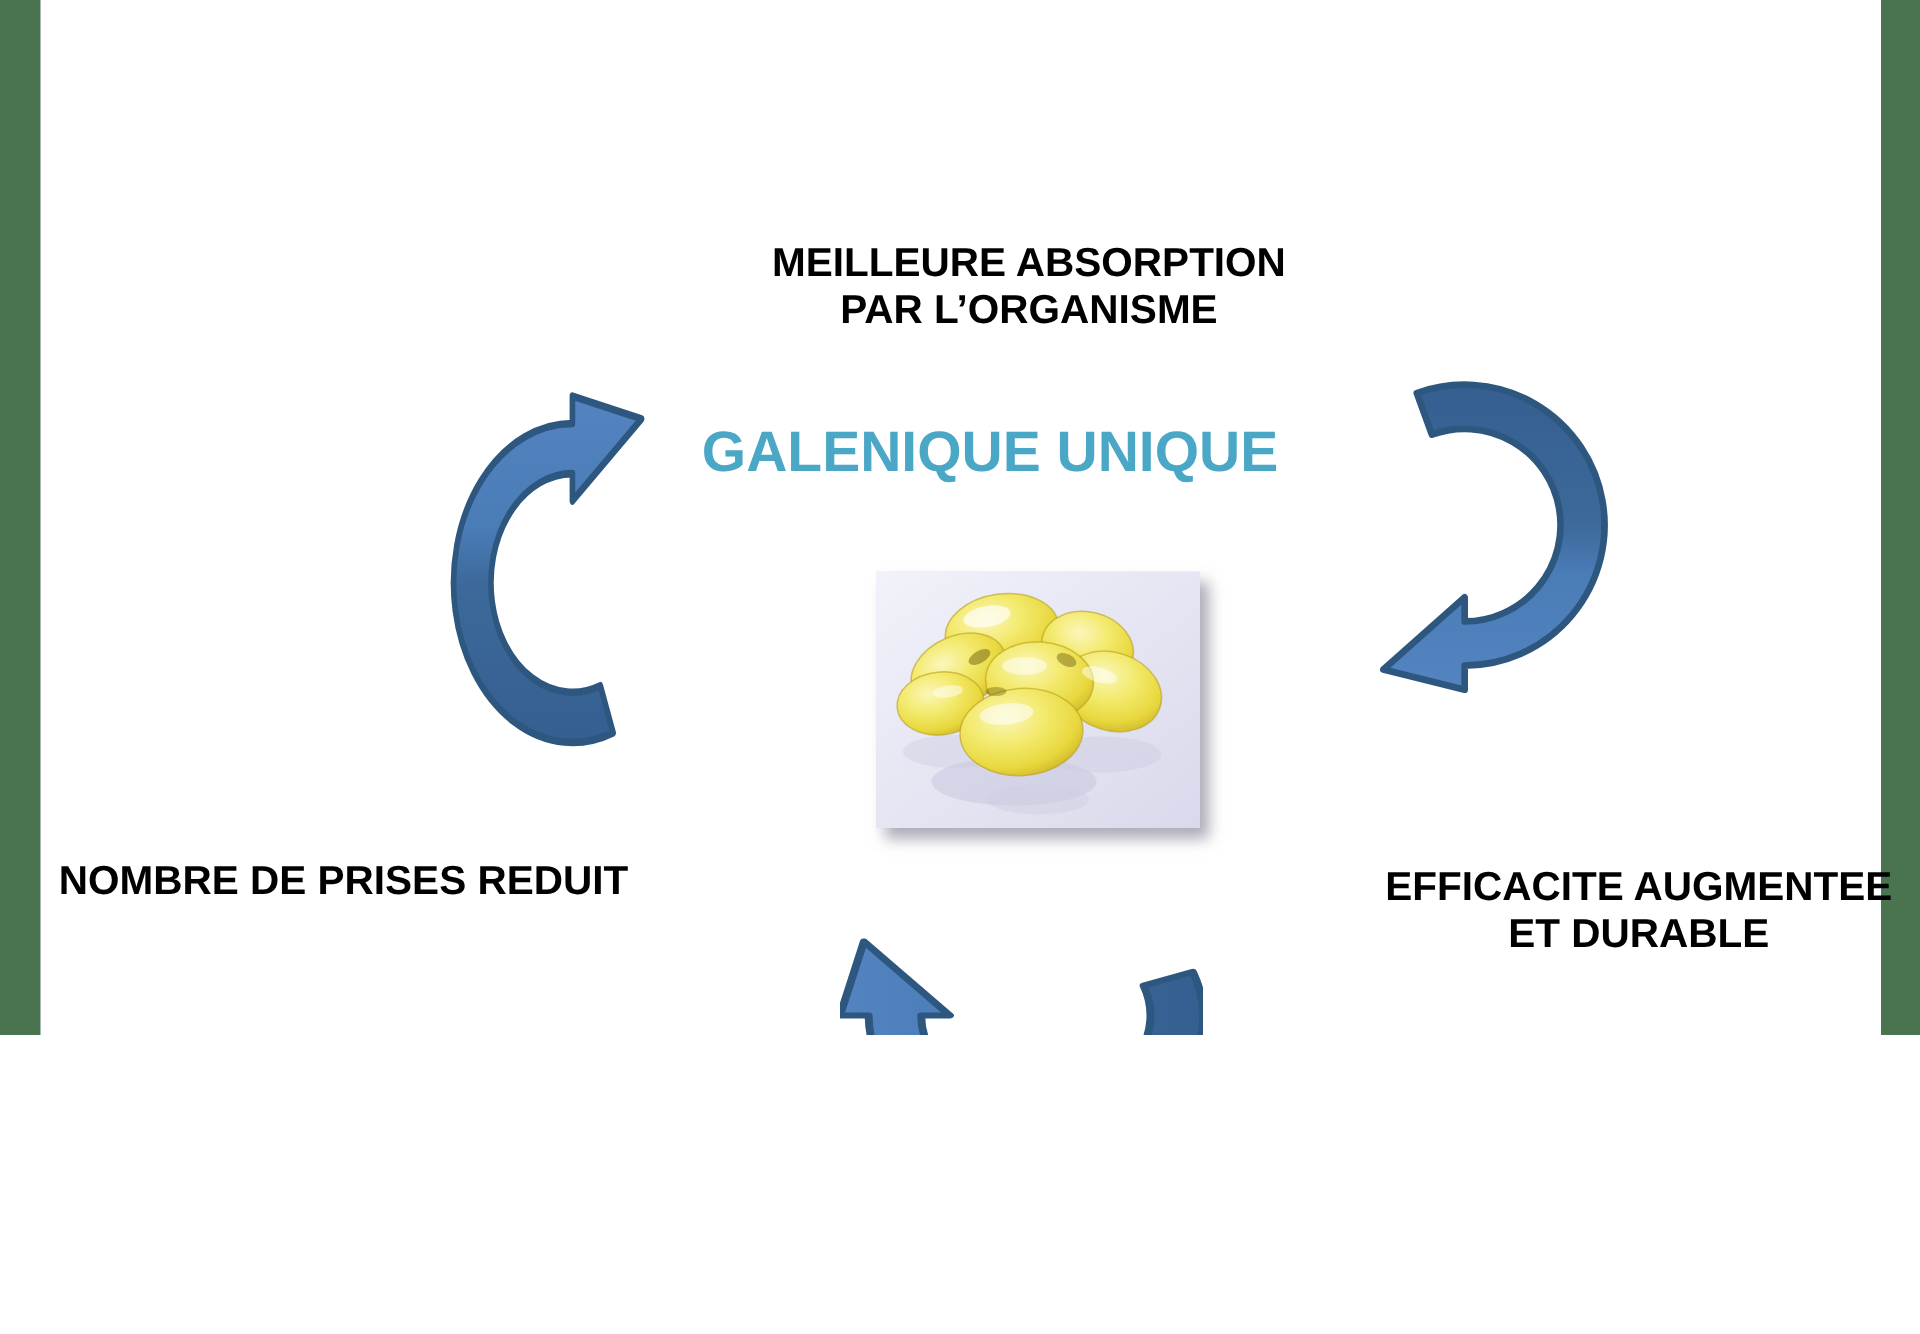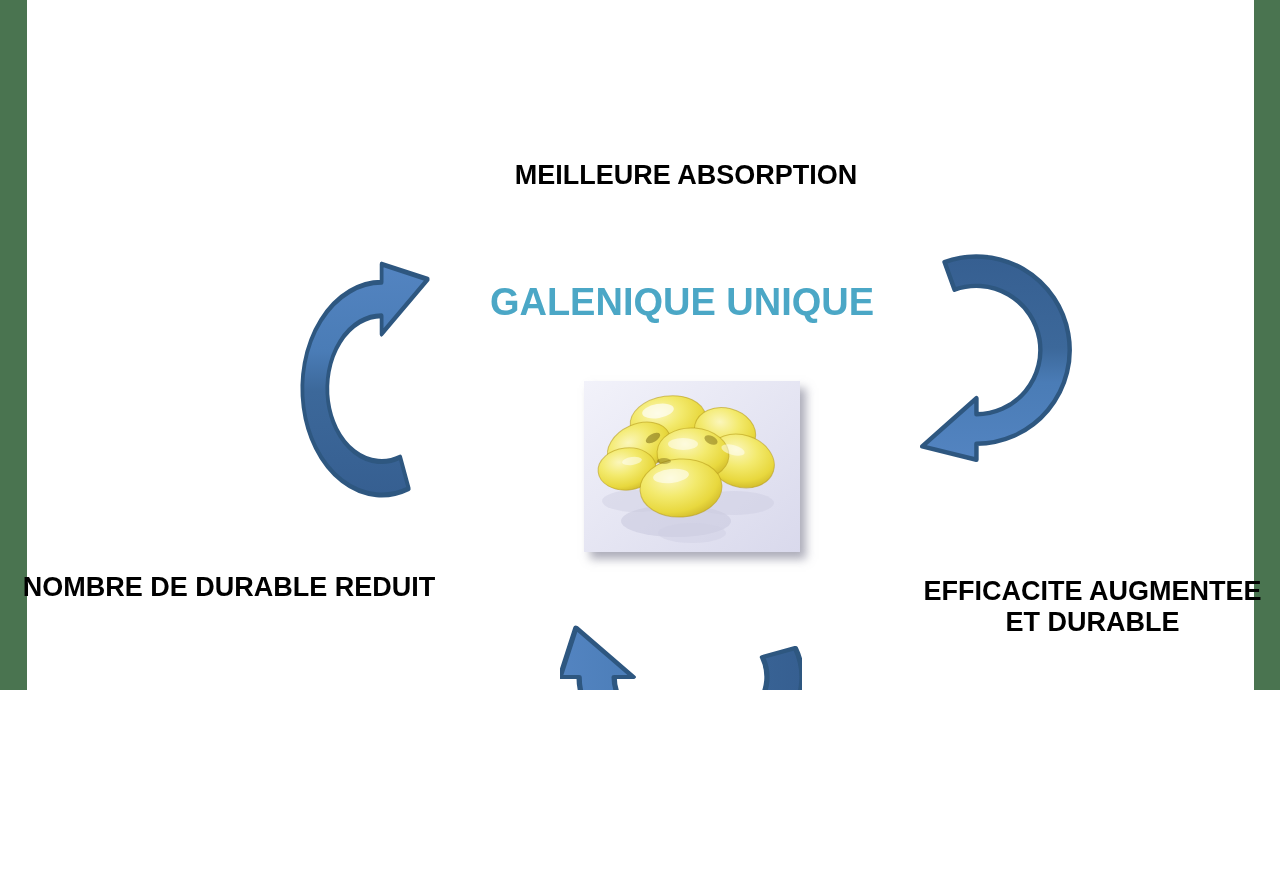--- a/index.html
+++ b/index.html
@@ -25,21 +25,21 @@
     line-height:31px;
     text-align:center;
     letter-spacing:0px;
   }
   #top-label{left:436px;top:160px;width:500px;}
   #left-label{left:8px;top:572px;width:442px;}
   #right-label{left:895px;top:576px;width:395px;}
 
   #center-title{
     position:absolute;
-    left:432px;top:281px;width:500px;
+    left:410px;top:281px;width:500px;
     color:#4BA7C6;
     font-weight:bold;
     font-size:38px;
     line-height:43px;
     text-align:center;
   }
 
   #capsule-photo{
     position:absolute;
     left:584px;top:381px;
@@ -75,20 +75,21 @@
         <stop offset="0" stop-color="#365f91"></stop>
         <stop offset="0.45" stop-color="#3c689a"></stop>
         <stop offset="0.62" stop-color="#4a7cb6"></stop>
         <stop offset="1" stop-color="#5384c1"></stop>
       </linearGradient>
     </defs>
   </svg>
 
   <div id="top-label" class="black-label">
     <div>MEILLEURE ABSORPTION</div>
+    <div>PAR L’ORGANISME</div>
   </div>
 
   <div id="center-title" style="color: rgb(75, 167, 198);">
     <div>GALENIQUE UNIQUE</div>
   </div>
 
   <svg id="arrow-left-svg" class="arrow-svg" width="136" height="243" viewBox="8 0 180 240" preserveAspectRatio="none">
     <use href="#cycArrowPath" fill="url(#arrowGrad)" stroke="#2e5780" stroke-width="5" stroke-linejoin="round"></use>
   </svg>
 
@@ -141,21 +142,21 @@
 
       <ellipse cx="74" cy="30" rx="16" ry="7" fill="#ffffff" opacity="0.65" transform="rotate(-10 74 30)"></ellipse>
       <ellipse cx="99" cy="63" rx="15" ry="6" fill="#ffffff" opacity="0.5"></ellipse>
       <ellipse cx="87" cy="95" rx="18" ry="7" fill="#ffffff" opacity="0.55" transform="rotate(-6 87 95)"></ellipse>
       <ellipse cx="149" cy="69" rx="12" ry="5" fill="#ffffff" opacity="0.5" transform="rotate(15 149 69)"></ellipse>
       <ellipse cx="48" cy="80" rx="10" ry="4" fill="#ffffff" opacity="0.5" transform="rotate(-8 48 80)"></ellipse>
     </svg>
   </div>
 
   <div id="left-label" class="black-label">
-    <div>NOMBRE DE DURABLE REDUIT</div>
+    <div>NOMBRE DE PRISES REDUIT</div>
   </div>
 
   <div id="right-label" class="black-label">
     <div>EFFICACITE AUGMENTEE</div>
     <div>ET DURABLE</div>
   </div>
 
 </div>
 
 </body></html>

